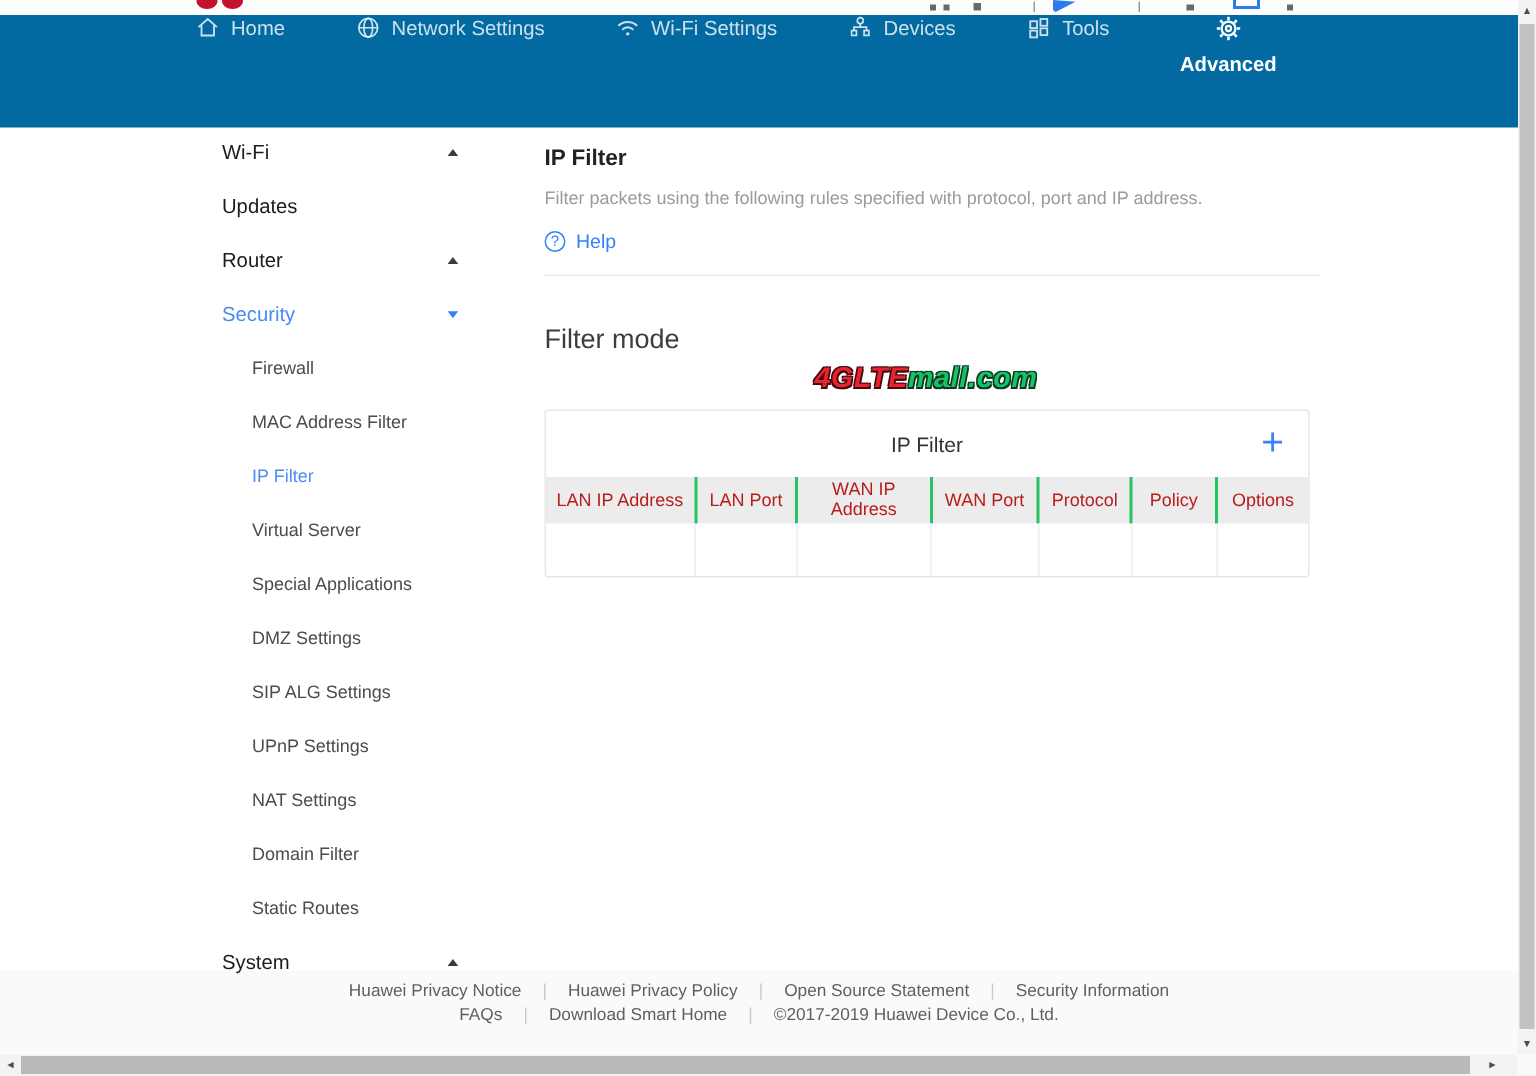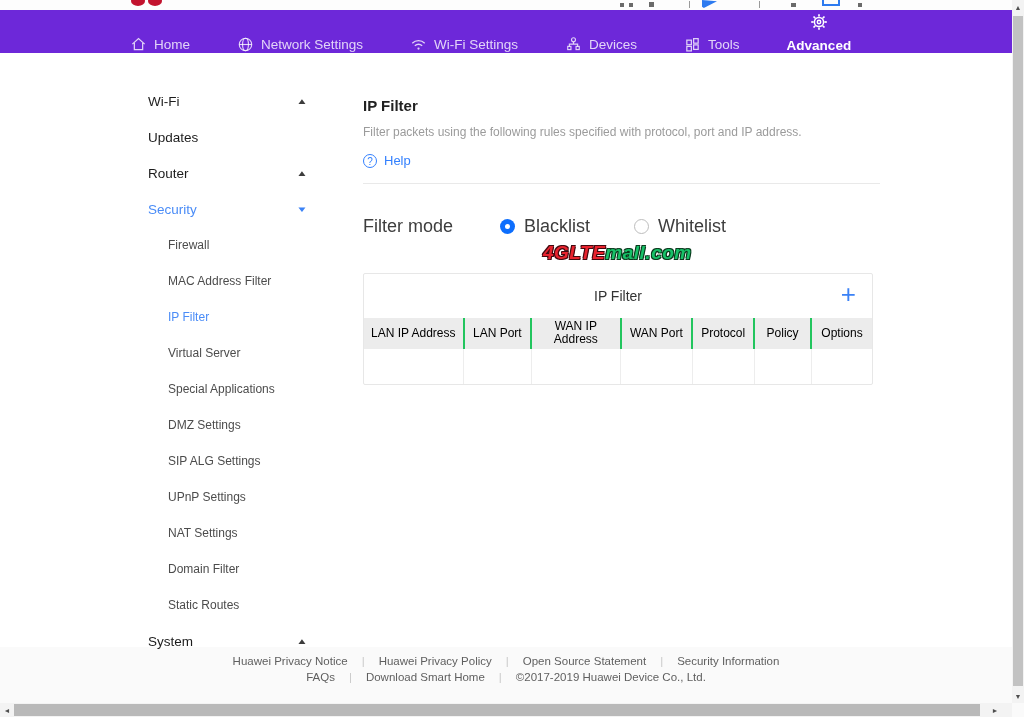--- a/index.html
+++ b/index.html
@@ -10,22 +10,22 @@
   }
   
   .top-strip { position:absolute; left:0; top:0; width:1012px; height:10px; background:#fdfdfd; overflow:hidden; z-index:6; }
   .petal { position:absolute; top:-4px; width:14px; height:10px; background:#c2132e; border-radius:50%; }
   .frag { position:absolute; background:#6a6a6a; }
   .frag-blue-tri { position:absolute; left:702px; top:0; width:15px; height:8px; background:#2e7bf0;
                    clip-path:polygon(0 0, 100% 15%, 12% 100%, 0 85%); }
   .frag-blue-rect { position:absolute; left:822px; top:-4px; width:18px; height:10px; border:2px solid #2e7bf0; background:transparent; }
   
   .topbar {
-    position:absolute; left:0; top:10px; width:1012px; height:43px; background:#6d28d9;
-    display:flex; align-items:flex-end; padding-left:130px; gap:47px; z-index:5;
+    position:absolute; left:0; top:10px; width:1012px; height:75px; background:#0369a1;
+    display:flex; align-items:flex-start; padding-left:130px; gap:47px; z-index:5;
   }
   .nav-item { display:flex; align-items:center; gap:7px; color:rgba(255,255,255,0.8); font-size:13.5px; cursor:pointer; white-space:nowrap; }
   .nav-item.active { color:#ffffff; font-weight:bold;flex-direction:column; }
   .nav-icon { display:flex; align-items:center; }
   .nav-icon svg { stroke:currentColor; }
   
   .sidebar { position:absolute; left:128px; top:67px; width:200px; padding-top:16px; z-index:2; }
   .side-item { height:36px; display:flex; align-items:center; justify-content:space-between;
                padding-left:20px; padding-right:22px; cursor:pointer; }
   .side-item.top .side-label { font-size:13.5px; color:#1c1c1c; }
@@ -47,21 +47,21 @@
   .radio-opt { display:flex; align-items:center; gap:9px; margin-right:44px; cursor:pointer; }
   .radio { width:15px; height:15px; border-radius:50%; position:relative; flex:0 0 auto; }
   .radio.sel { background:#0d6efd; }
   .radio.sel::after { content:''; position:absolute; width:5px; height:5px; border-radius:50%; background:#fff; left:5px; top:5px; }
   .radio.unsel { border:1px solid #bdbdbd; background:#fff; }
   
   .card { margin-top:36px; width:510px; background:#fff; border:1px solid #e7e7e7; border-radius:2px; }
   .card-head { position:relative; height:44px; display:flex; align-items:center; justify-content:center;
                font-size:14px; color:#333; }
   .add-btn { position:absolute; right:16px; top:7px; font-size:26px; font-weight:300; line-height:1; color:#3b82f6; cursor:pointer; }
-  table { width:100%; border-collapse:collapse; table-layout:fixed; font-size:12px; color:#000000; }
+  table { width:100%; border-collapse:collapse; table-layout:fixed; font-size:12px; color:#b91c1c; }
   thead th { background:#ececec; font-weight:normal; height:31px; padding:2px 4px; line-height:13px;
              border-left:2px solid #22c55e; text-align:center; }
   thead th:first-child { border-left:none; }
   tbody td { height:35px; border-left:1px solid #ededed; }
   tbody td:first-child { border-left:none; }
   th:nth-child(1){width:19.6%} th:nth-child(2){width:13.3%} th:nth-child(3){width:17.6%}
   th:nth-child(4){width:14.1%} th:nth-child(5){width:12.2%} th:nth-child(6){width:11.2%} th:nth-child(7){width:12%}
   
   .watermark { position:absolute; left:180px; top:175px; z-index:5; font-size:19px; font-weight:bold;
                font-style:italic; letter-spacing:0.5px; white-space:nowrap; }
@@ -237,30 +237,20 @@
     <h2 class="page-title">IP Filter</h2>
     <p class="desc">Filter packets using the following rules specified with protocol, port and IP address.</p>
     <div class="help">
       <span class="help-icon">?</span>
       <span>Help</span>
     </div>
     <div class="divider"></div>
 
     <div class="filter-row">
       <span class="filter-label">Filter mode</span>
-      <span id="filter-options" style="display:flex;align-items:center;">
-          <label class="radio-opt">
-            <span class="radio sel"></span>
-            <span class="radio-label">Blacklist</span>
-          </label>
-          <label class="radio-opt">
-            <span class="radio unsel"></span>
-            <span class="radio-label">Whitelist</span>
-          </label>
-        </span>
     </div>
 
     <div class="card">
       <div class="card-head">
         <span>IP Filter</span>
         <span class="add-btn">+</span>
       </div>
       <table>
         <thead>
             <tr id="table-head-row">

